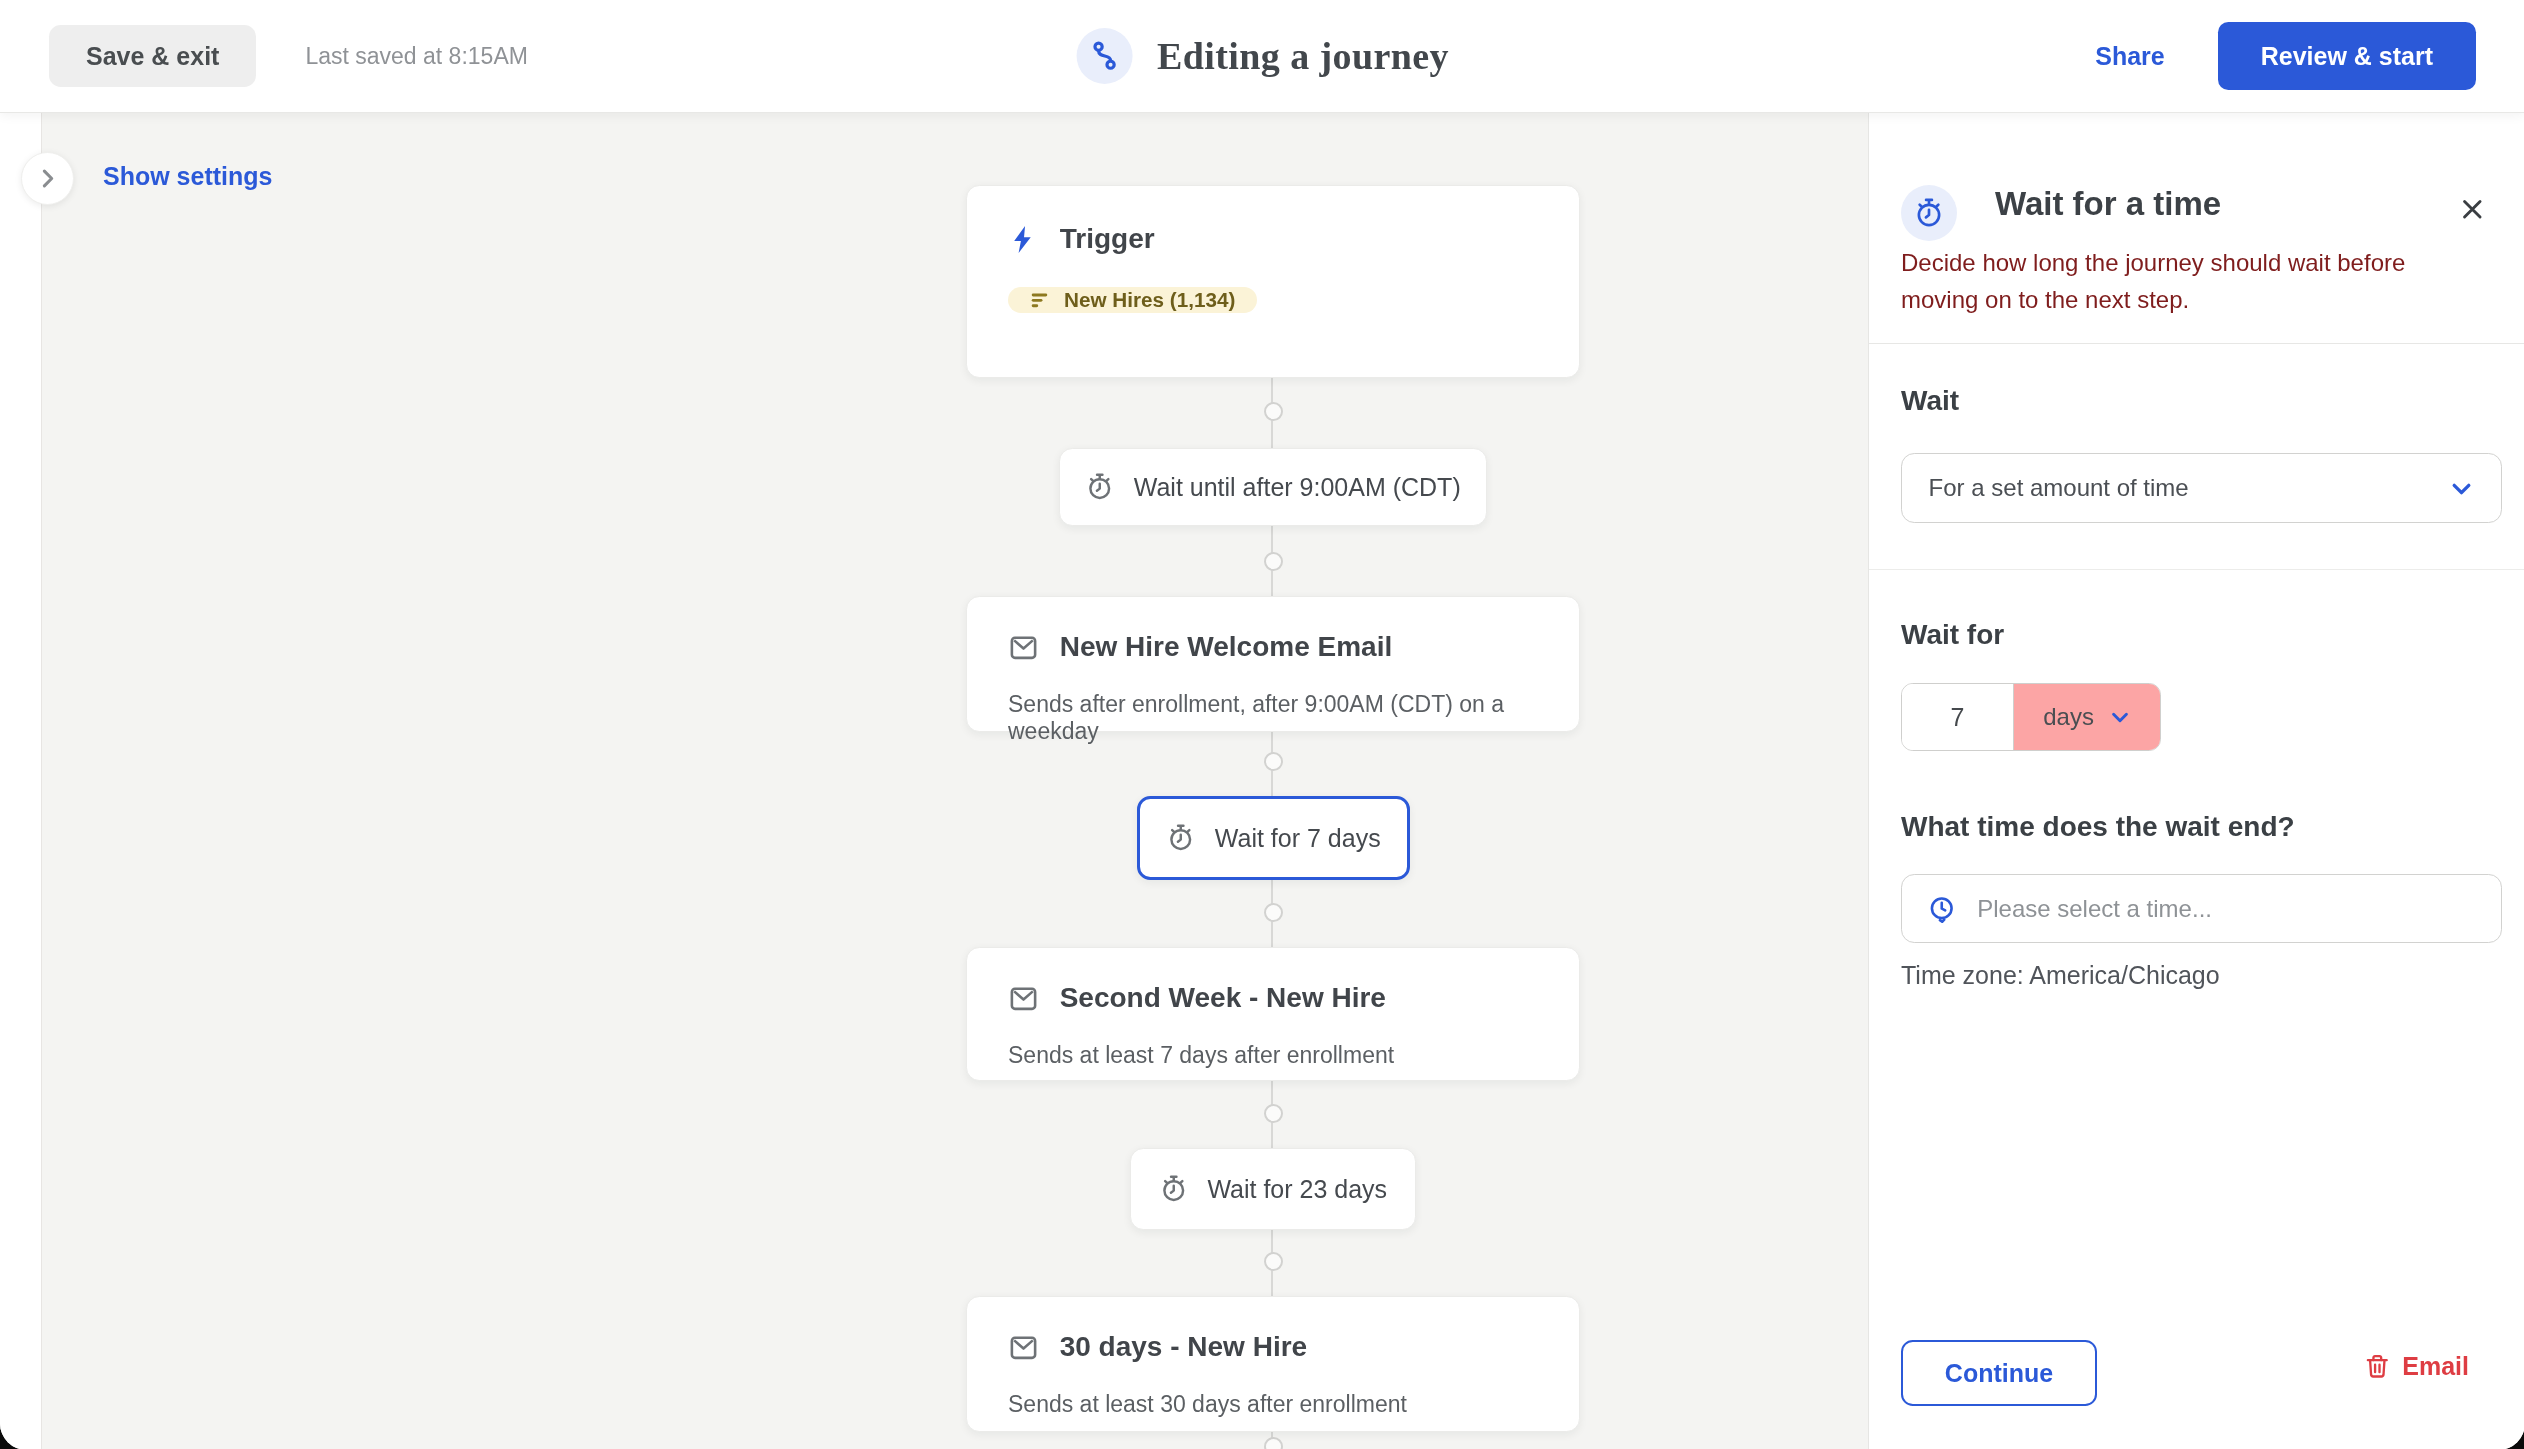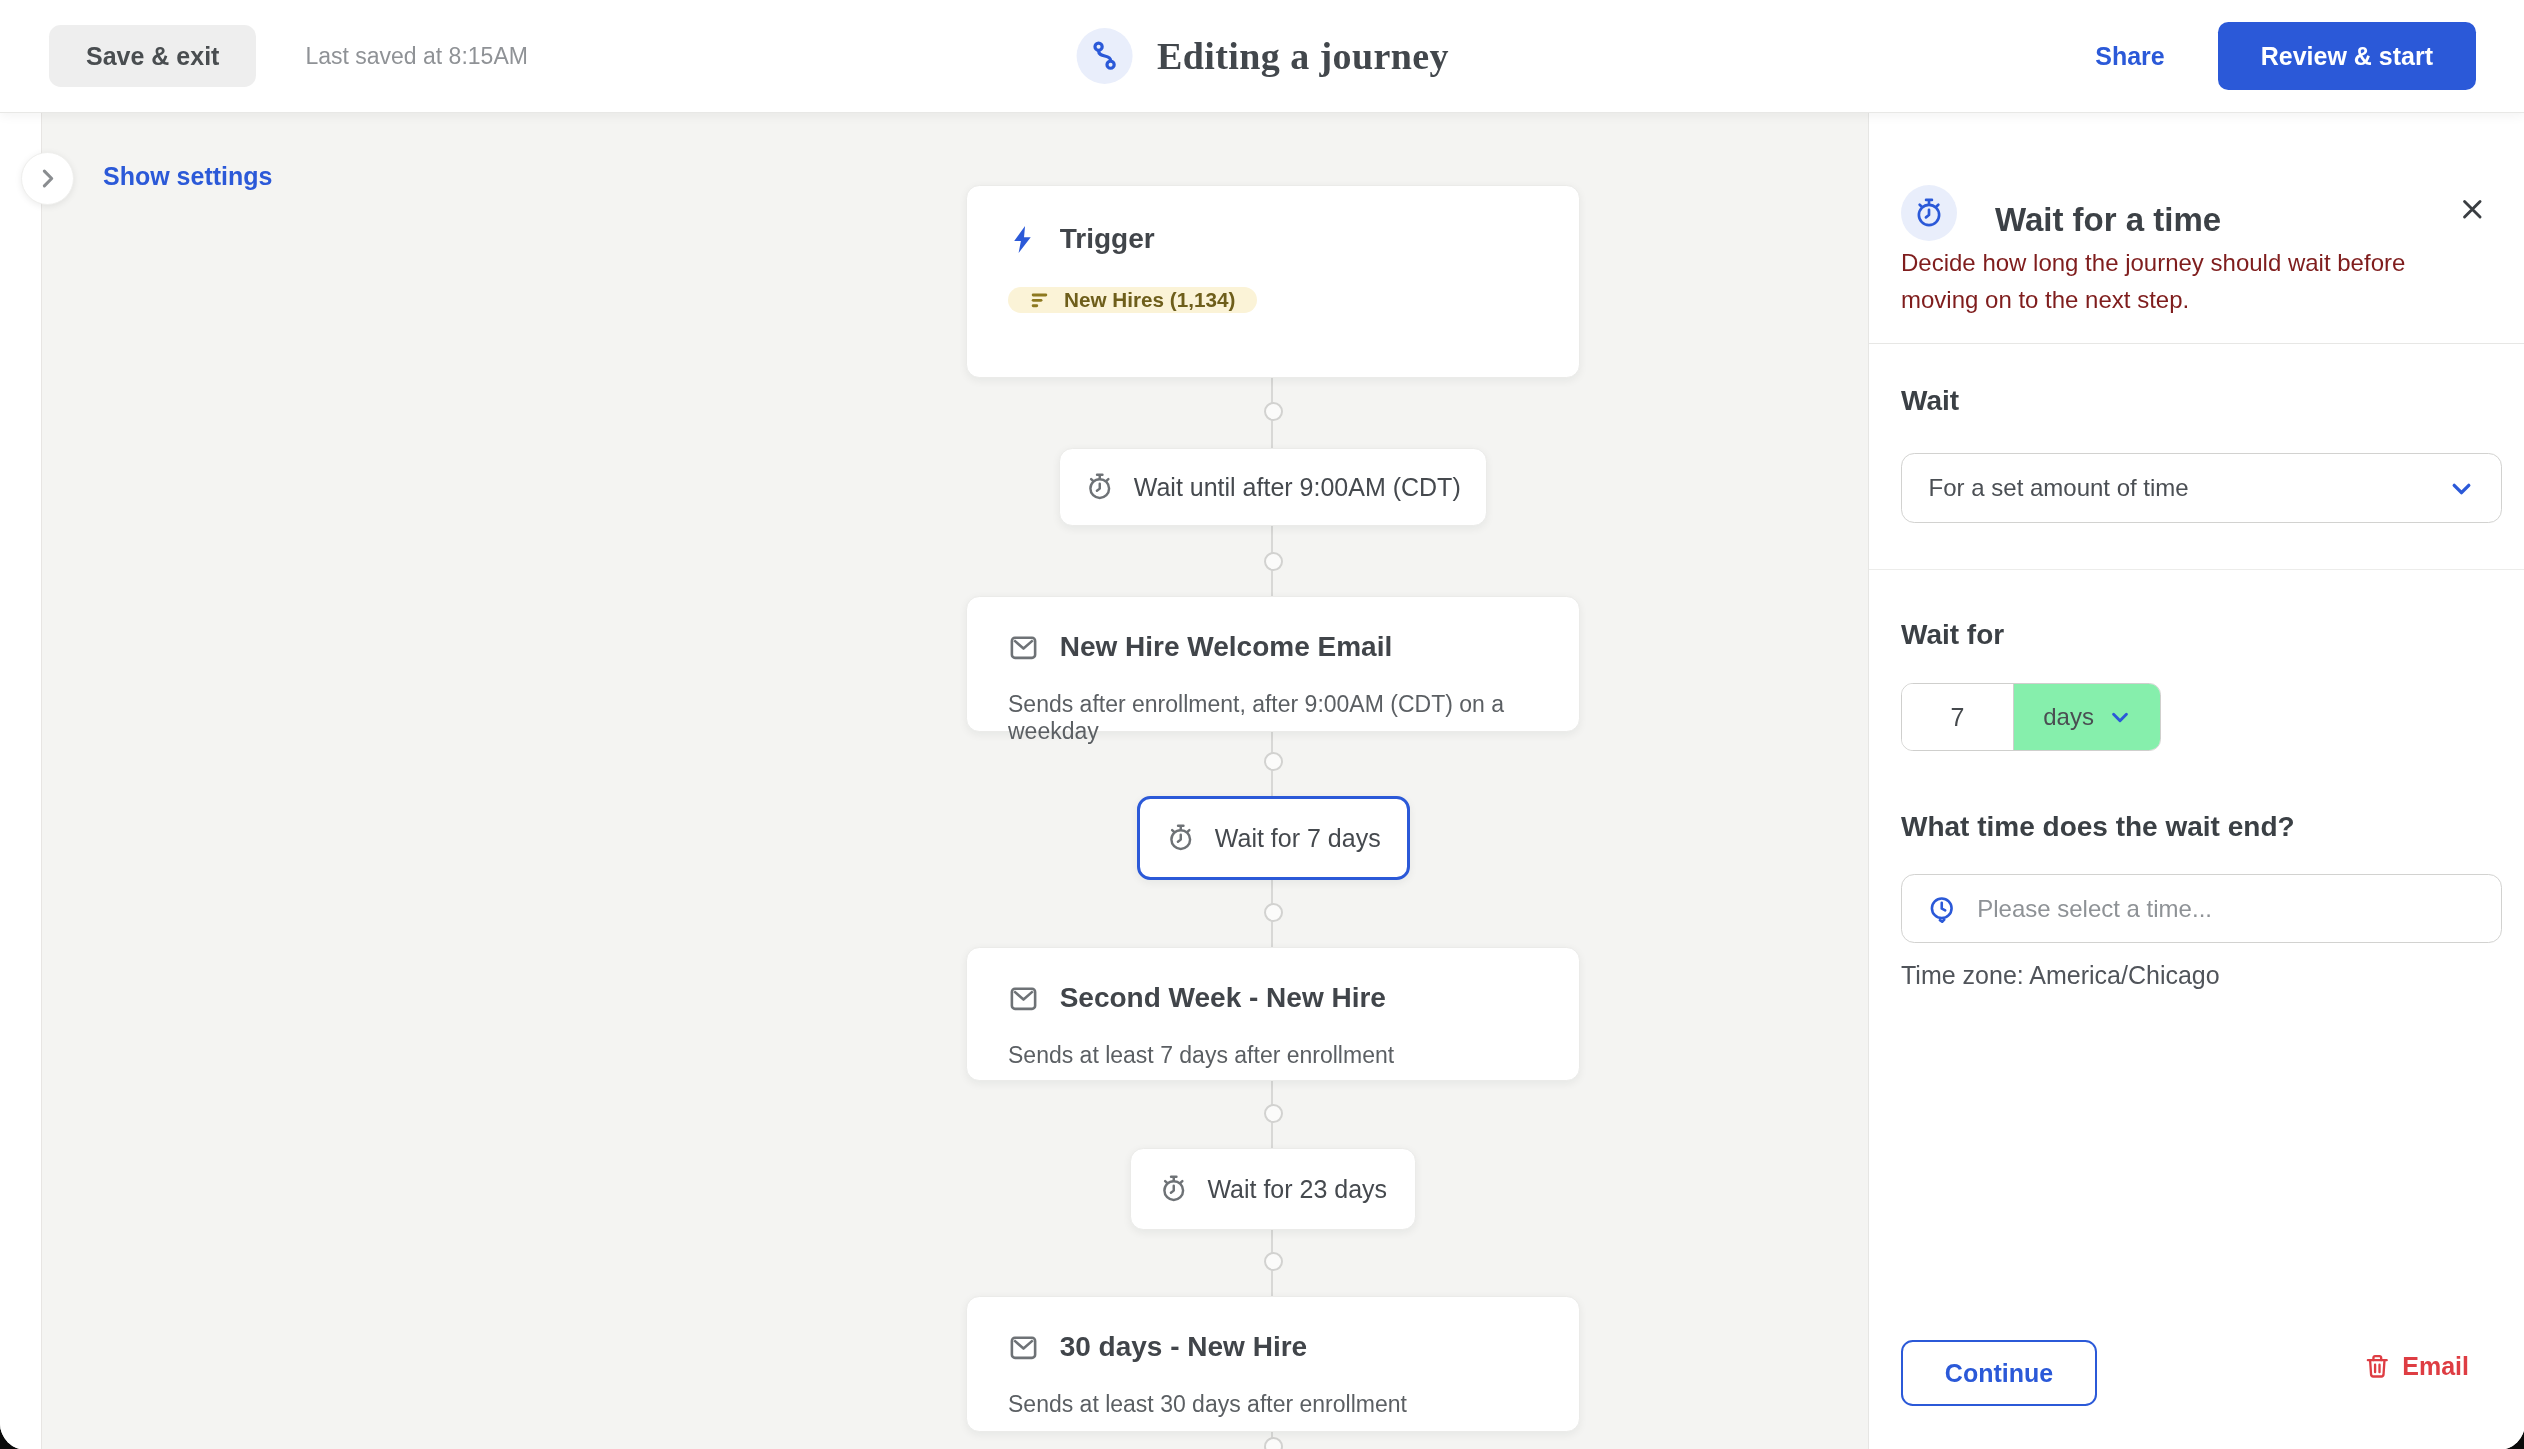--- a/index.html
+++ b/index.html
@@ -93,21 +93,21 @@
   
   .panel {
     position: absolute; top: 113px; left: 1868px; right: 0; bottom: 0;
     background: #ffffff; border-left: 0.7px solid #e6e6e4; z-index: 20;
   }
   .panel-bubble {
     position: absolute; left: 32px; top: 72px; width: 56px; height: 56px;
     border-radius: 50%; background: #e9eefb;
     display: flex; align-items: center; justify-content: center;
   }
-  .panel-title { position: absolute; left: 126px; top: 88px; font-size: 33px; font-weight: 600; color: #3c4146; }
+  .panel-title { position: absolute; left: 126px; top: 72px; font-size: 33px; font-weight: 600; color: #3c4146; }
   .panel-close { position: absolute; right: 34px; top: 77px; width: 38px; height: 38px; cursor: pointer;
     display: flex; align-items: center; justify-content: center; }
   .panel-desc { position: absolute; left: 32px; top: 131px; width: 580px; font-size: 24px; line-height: 37px; color: #7f1d1d; }
   .divider { position: absolute; left: 0; right: 0; height: 0.7px; background: #e7e7e5; }
   .d1 { top: 230px; } .d2 { top: 456px; background: #ececea; }
   .section-label { position: absolute; left: 32px; font-size: 28px; font-weight: 700; color: #3b4045; }
   .lbl-wait { top: 272px; } .lbl-waitfor { top: 506px; } .lbl-question { top: 698px; }
 
   .select-field {
     position: absolute; left: 32px; top: 340px; width: 601px; height: 70px;
@@ -120,21 +120,21 @@
   .amount-group {
     position: absolute; left: 32px; top: 570px; height: 68px; width: 260px;
     border: 1.5px solid #cfcfcd; border-radius: 11.8px; overflow: hidden;
     display: flex; background: #fff;
   }
   .amount-input {
     width: 111px; height: 100%; border: none; outline: none;
     font-size: 25px; color: #45494d; text-align: center; font-family: inherit; background: #fff;
   }
   .unit-select {
-    flex: 1; border-left: 1.5px solid #cfcfcd; background: #86efac;
+    flex: 1; border-left: 1.5px solid #cfcfcd; background: #fca5a5;
     display: flex; align-items: center; justify-content: center; gap: 14.8px; cursor: pointer;
   }
   .unit-select span { font-size: 24px; color: #4a4e52; }
 
   .time-field {
     position: absolute; left: 32px; top: 761px; width: 601px; height: 69px;
     border: 1.5px solid #d2d2d0; border-radius: 13.3px; background: #fff;
     display: flex; align-items: center; gap: 20.7px; padding: 0 25px; cursor: text;
   }
   .time-placeholder { font-size: 24px; color: #8e9296; text-align: right; }

